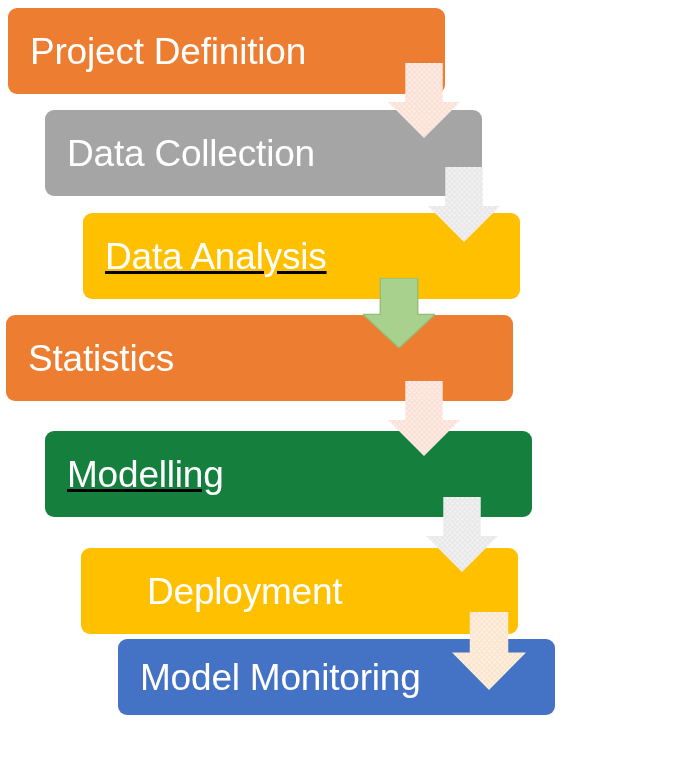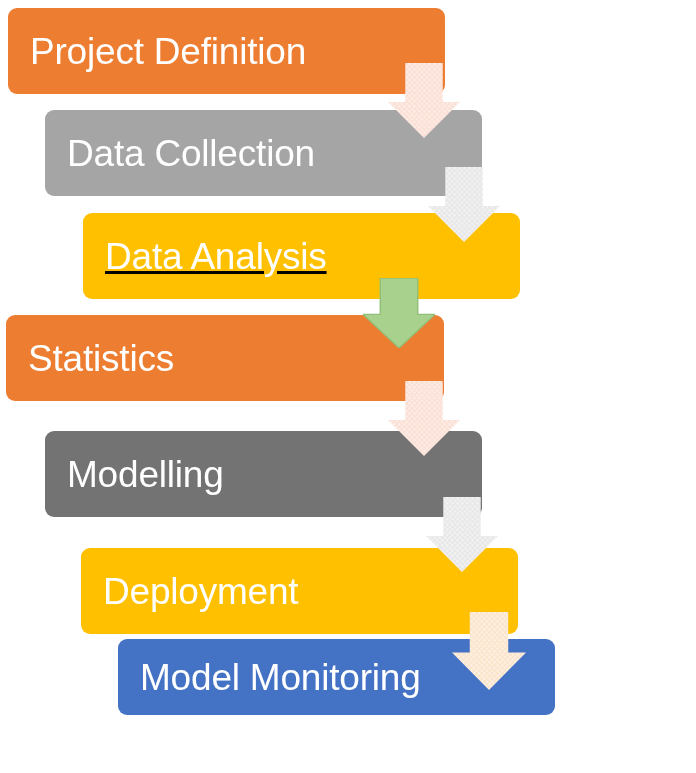--- a/index.html
+++ b/index.html
@@ -54,29 +54,29 @@
   </div>
 
   <div class="stage" id="box-0" style="left: 8px; top: 8px; width: 437px; height: 86px; background: rgb(237, 125, 49);">
     <span class="stage-label">Project Definition</span>
   </div>
 
   <div class="stage" id="box-2" style="left: 83px; top: 213px; width: 437px; height: 86px; background: rgb(255, 192, 0); text-decoration: underline;">
     <span class="stage-label">Data Analysis</span>
   </div>
 
-  <div class="stage" id="box-3" style="left: 6px; top: 315px; width: 438px; height: 86px; background: rgb(237, 125, 49);">
+  <div class="stage" id="box-3" style="left: 6px; top: 315px; width: 507px; height: 86px; background: rgb(237, 125, 49);">
     <span class="stage-label">Statistics</span>
   </div>
 
-  <div class="stage" id="box-4" style="left: 45px; top: 431px; width: 437px; height: 86px; background: #737373;">
+  <div class="stage" id="box-4" style="left: 45px; top: 431px; width: 487px; height: 86px; background: #15803d; text-decoration: underline;">
     <span class="stage-label">Modelling</span>
   </div>
 
-  <div class="stage" id="box-5" style="left: 81px; top: 548px; width: 437px; height: 86px; background: rgb(255, 192, 0);">
+  <div class="stage" id="box-5" style="left: 81px; top: 548px; width: 437px; height: 86px; background: rgb(255, 192, 0); padding-left: 44px;">
     <span class="stage-label">Deployment</span>
   </div>
 
   <div class="stage" id="box-6" style="left: 118px; top: 639px; width: 437px; height: 76px; background: rgb(68, 114, 196);">
     <span class="stage-label">Model Monitoring</span>
   </div>
 
   <div class="arrow" id="arr-0" style="left: 388px; top: 63px; width: 72px; height: 75px;">
       <svg viewBox="0 0 100 100" preserveAspectRatio="none">
         <defs>

